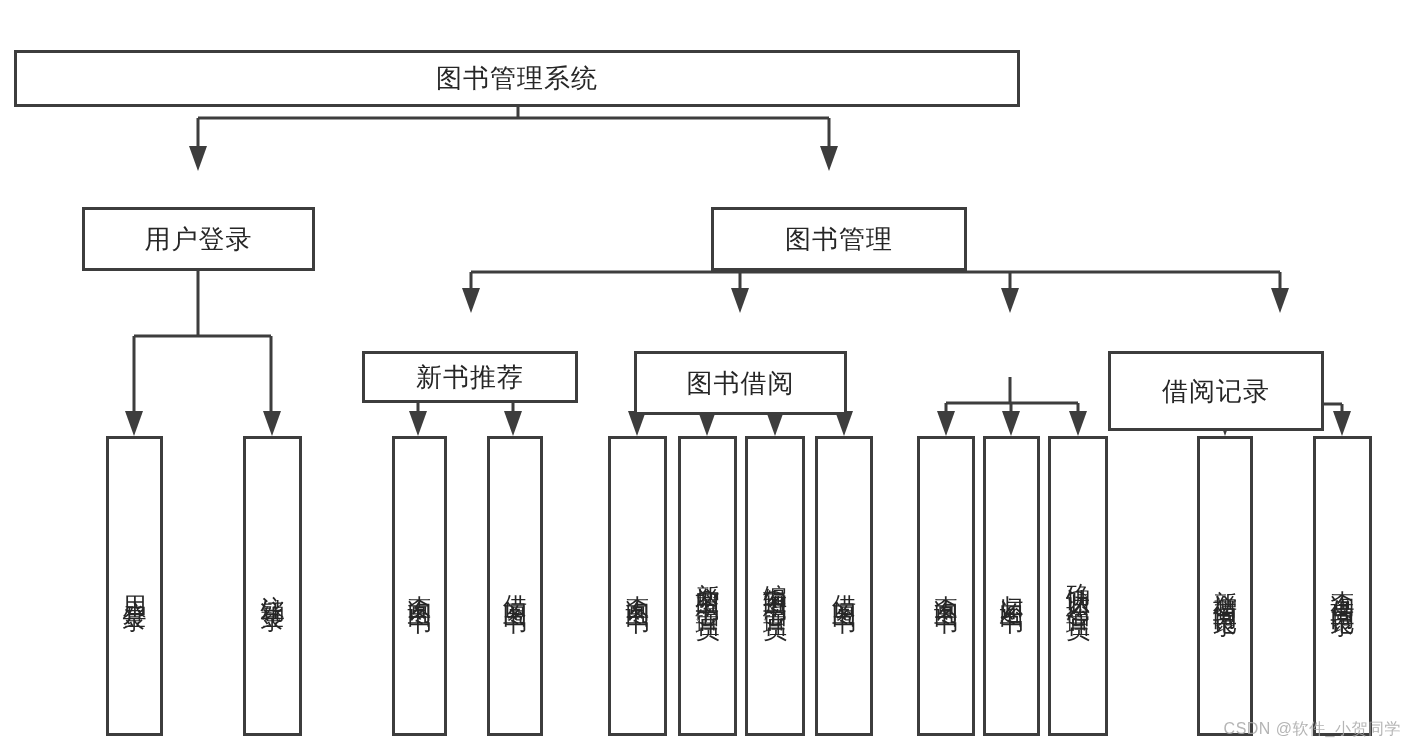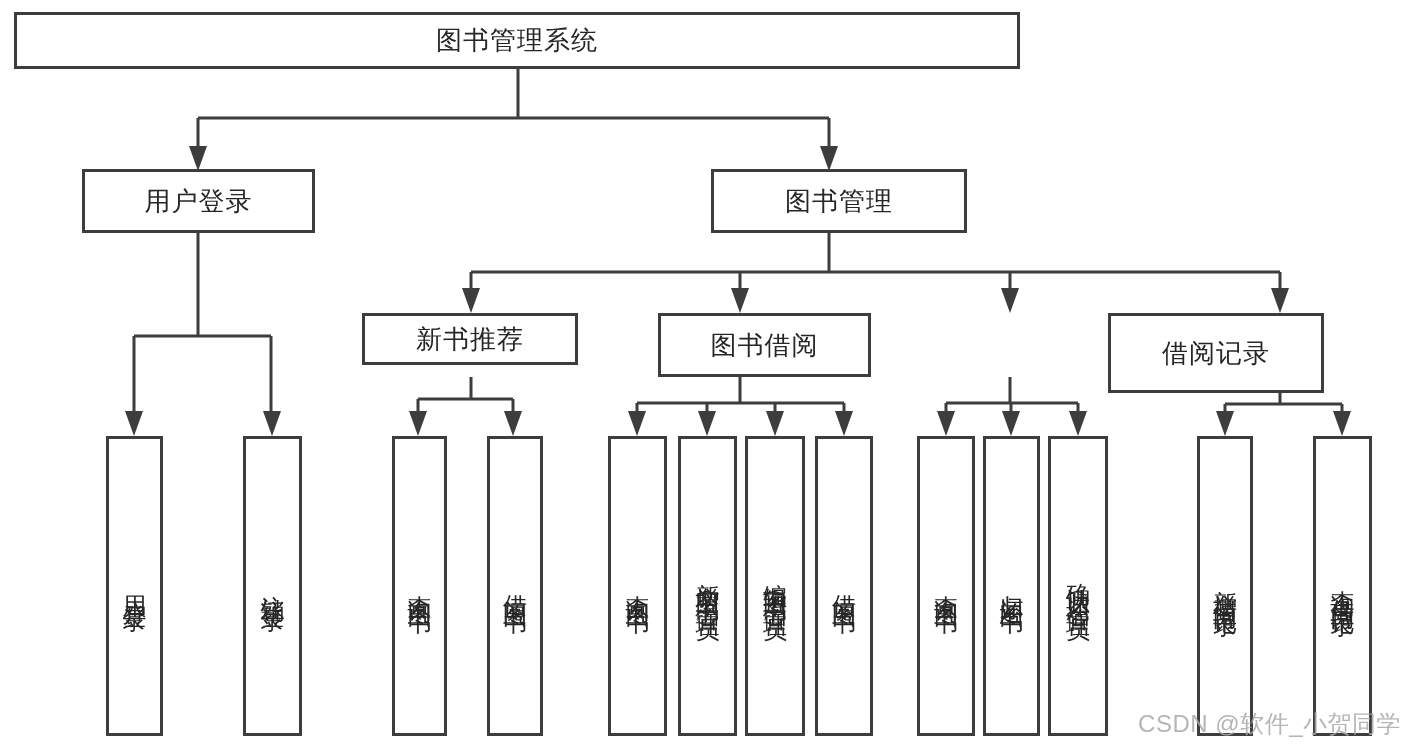--- a/index.html
+++ b/index.html
@@ -23,34 +23,35 @@
     background: #ffffff;
     border: 3px solid #3d3d3d;
     display: flex;
     align-items: center;
     justify-content: center;
   }
   .hnode {
     font-size: 26px;
     letter-spacing: 1px;
     white-space: nowrap;
+    margin-top: 38px;
   }
   .vnode .vtext {
     writing-mode: vertical-lr;
     text-orientation: mixed;
     font-size: 24px;
     letter-spacing: 5px;
     line-height: 1;
     white-space: nowrap;
   }
   .watermark {
     position: absolute;
     right: 4px;
     bottom: 7px;
-    font-size: 24px;
+    font-size: 16px;
     color: rgba(168, 168, 168, 0.85);
     letter-spacing: 0.5px;
     z-index: 10;
     white-space: nowrap;
   }
 </style>
 </head>
 <body>
 
 <div class="stage">
@@ -95,21 +96,21 @@
   <div class="node hnode" style="left:82px;top:169px;width:233px;height:64px">
     <span>用户登录</span>
   </div>
   <div class="node hnode" style="left:711px;top:169px;width:256px;height:64px">
     <span>图书管理</span>
   </div>
 
   <div class="node hnode" style="left:362px;top:313px;width:216px;height:52px">
     <span>新书推荐</span>
   </div>
-  <div class="node hnode" style="left:658px;top:313px;width:213px;height:64px">
+  <div class="node hnode" style="left:634px;top:313px;width:213px;height:64px">
     <span>图书借阅</span>
   </div>
   <div class="node hnode" style="left:1108px;top:313px;width:216px;height:80px">
     <span>借阅记录</span>
   </div>
 
   <div class="node vnode" style="left:106px;top:436px;width:57px;height:300px">
     <span class="vtext">用户登录</span>
   </div>
   <div class="node vnode" style="left:243px;top:436px;width:59px;height:300px">

